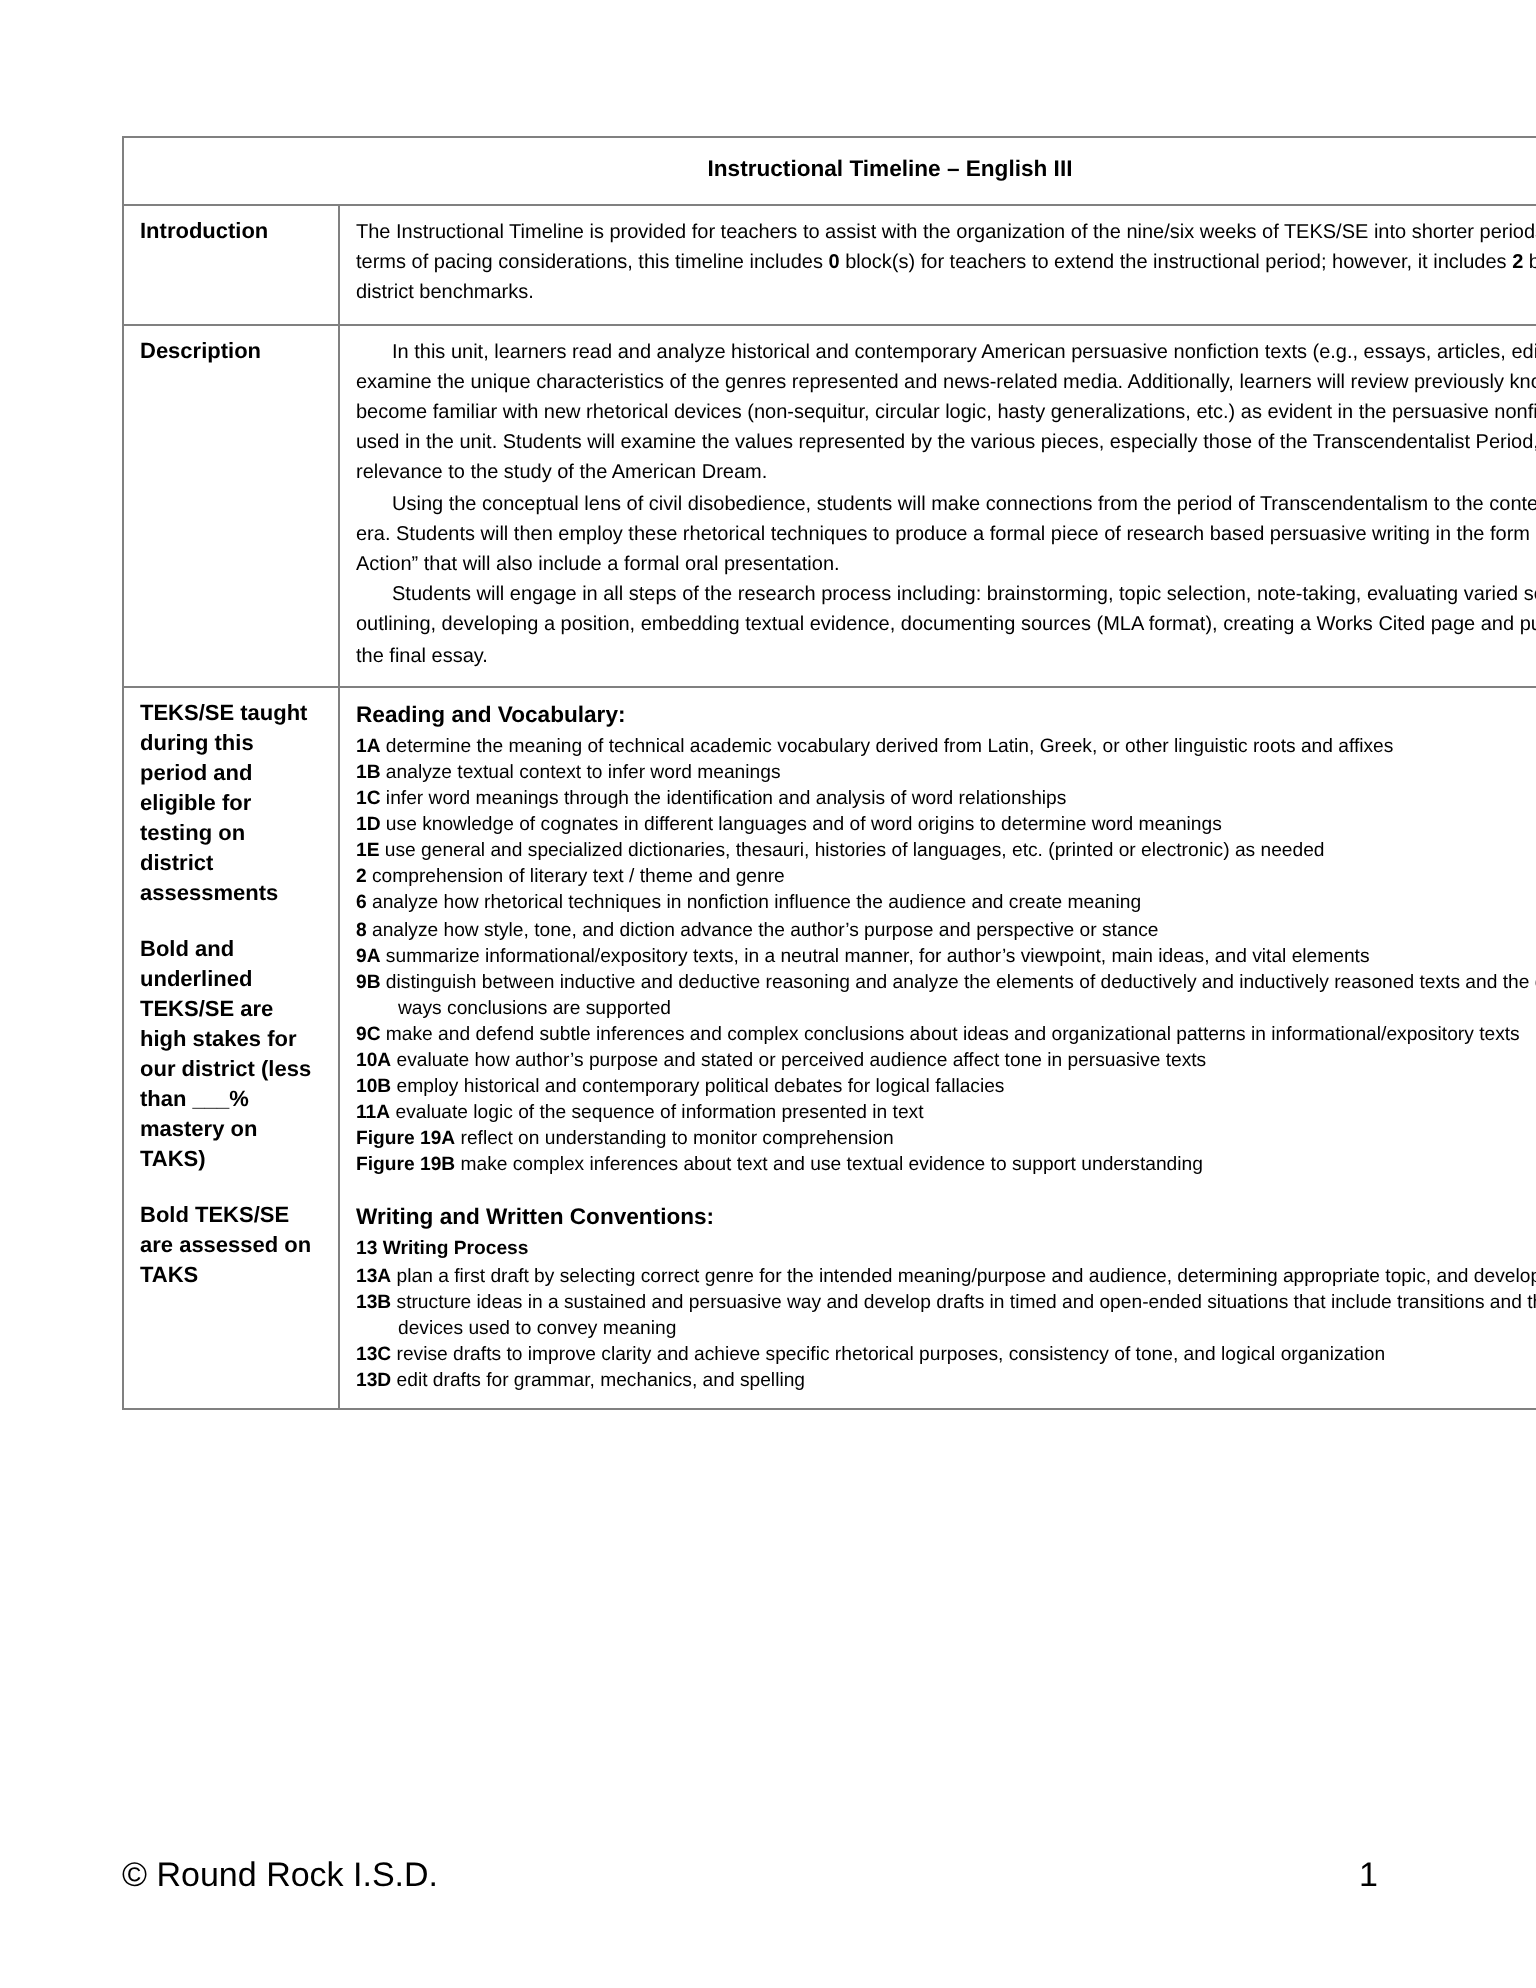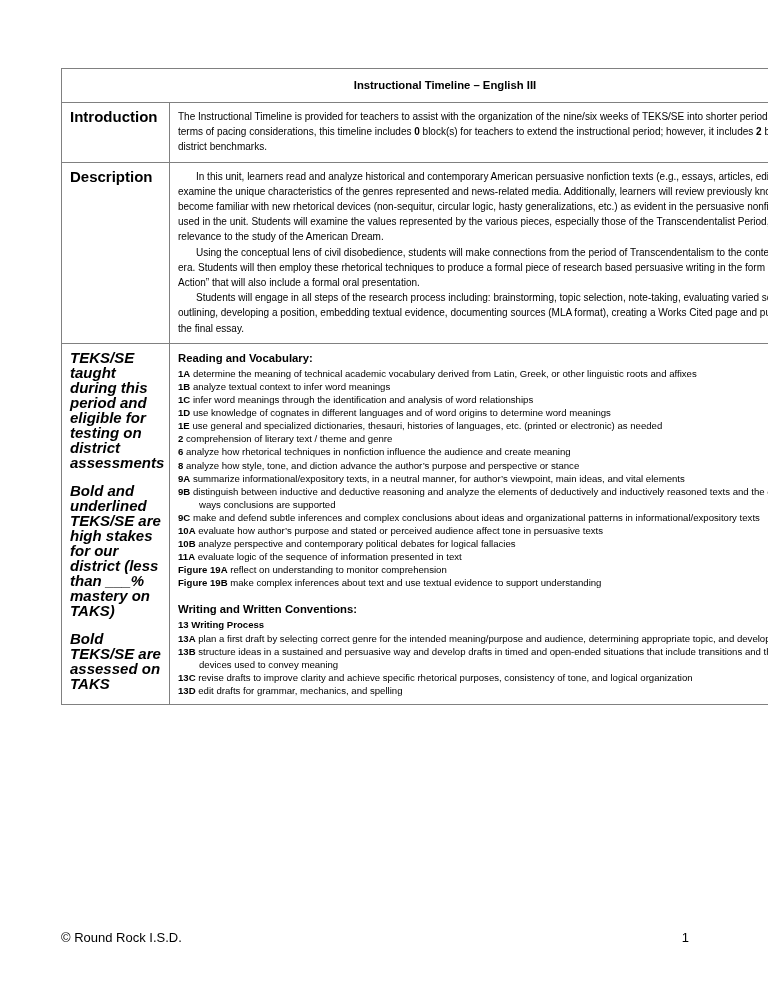--- a/index.html
+++ b/index.html
@@ -46,24 +46,24 @@
     padding-top: 9px !important;
     padding-bottom: 9px !important;
   }
 
   
   .label-col {
     width: 108px;
   }
   .label-cell {
     font-weight: bold;
-    font-size: 15px;
-    line-height: 15px;
-  }
-  .label-cell .blk { margin: 0; font-style: italic; }
+    font-size: 11px;
+    line-height: 15px;
+  }
+  .label-cell .blk { margin: 0; }
   .label-cell .blk + .blk { margin-top: 13px; }
 
   
   .body-cell {
     font-size: 10px;
     line-height: 15.2px;
   }
   .body-cell p {
     margin: 0;
   }
@@ -101,21 +101,21 @@
     padding-left: 0;
     text-indent: 0;
   }
 
   
   .footer {
     position: absolute;
     left: 61px;
     top: 930px;
     width: 646px;
-    font-size: 13px;
+    font-size: 17px;
     line-height: 15px;
     display: flex;
     justify-content: space-between;
     align-items: baseline;
   }
   .footer-right {
     padding-right: 18px;
   }
 </style>
 </head>
@@ -164,21 +164,21 @@
                 <span class="teks-item"><span class="code">1C</span><span> infer word meanings through the identification and analysis of word relationships</span></span>
                 <span class="teks-item"><span class="code">1D</span><span> use knowledge of cognates in different languages and of word origins to determine word meanings</span></span>
                 <span class="teks-item"><span class="code">1E</span><span> use general and specialized dictionaries, thesauri, histories of languages, etc. (printed or electronic) as needed</span></span>
                 <span class="teks-item"><span class="code">2</span><span> comprehension of literary text / theme and genre</span></span>
                 <span class="teks-item"><span class="code">6</span><span> analyze how rhetorical techniques in nonfiction influence the audience and create meaning</span></span>
                 <span class="teks-item"><span class="code">8</span><span> analyze how style, tone, and diction advance the author’s purpose and perspective or stance</span></span>
                 <span class="teks-item"><span class="code">9A</span><span> summarize informational/expository texts, in a neutral manner, for author’s viewpoint, main ideas, and vital elements</span></span>
                 <span class="teks-item"><span class="code">9B</span><span> distinguish between inductive and deductive reasoning and analyze the elements of deductively and inductively reasoned texts and the different ways conclusions are supported</span></span>
                 <span class="teks-item"><span class="code">9C</span><span> make and defend subtle inferences and complex conclusions about ideas and organizational patterns in informational/expository texts</span></span>
                 <span class="teks-item"><span class="code">10A</span><span> evaluate how author’s purpose and stated or perceived audience affect tone in persuasive texts</span></span>
-                <span class="teks-item"><span class="code">10B</span><span> analyze perspective and contemporary political debates for logical fallacies</span></span>
+                <span class="teks-item"><span class="code">10B</span><span> employ historical and contemporary political debates for logical fallacies</span></span>
                 <span class="teks-item"><span class="code">11A</span><span> evaluate logic of the sequence of information presented in text</span></span>
                 <span class="teks-item"><span class="code">Figure 19A</span><span> reflect on understanding to monitor comprehension</span></span>
                 <span class="teks-item"><span class="code">Figure 19B</span><span> make complex inferences about text and use textual evidence to support understanding</span></span>
               </div>
           </div>
           <div>
             <span class="teks-head second">Writing and Written Conventions:</span>
             <div>
                 <span class="teks-item plain-bold"><span class="code">13 Writing Process</span></span>
                 <span class="teks-item"><span class="code">13A</span><span> plan a first draft by selecting correct genre for the intended meaning/purpose and audience, determining appropriate topic, and developing a thesis</span></span>

